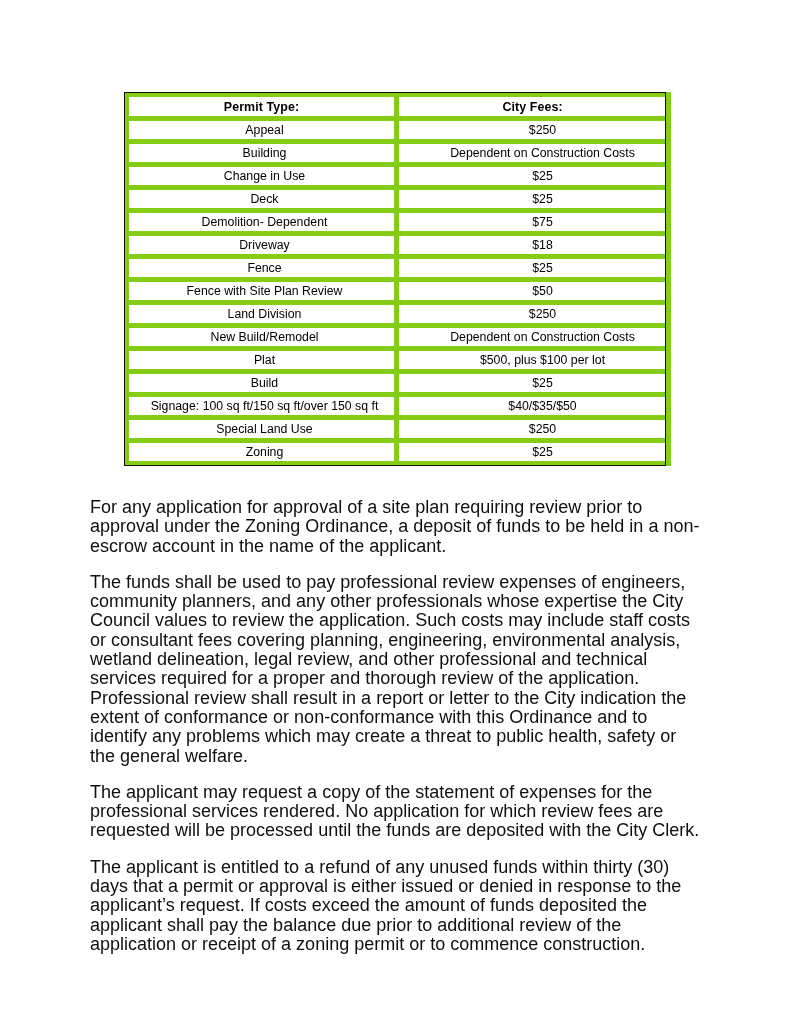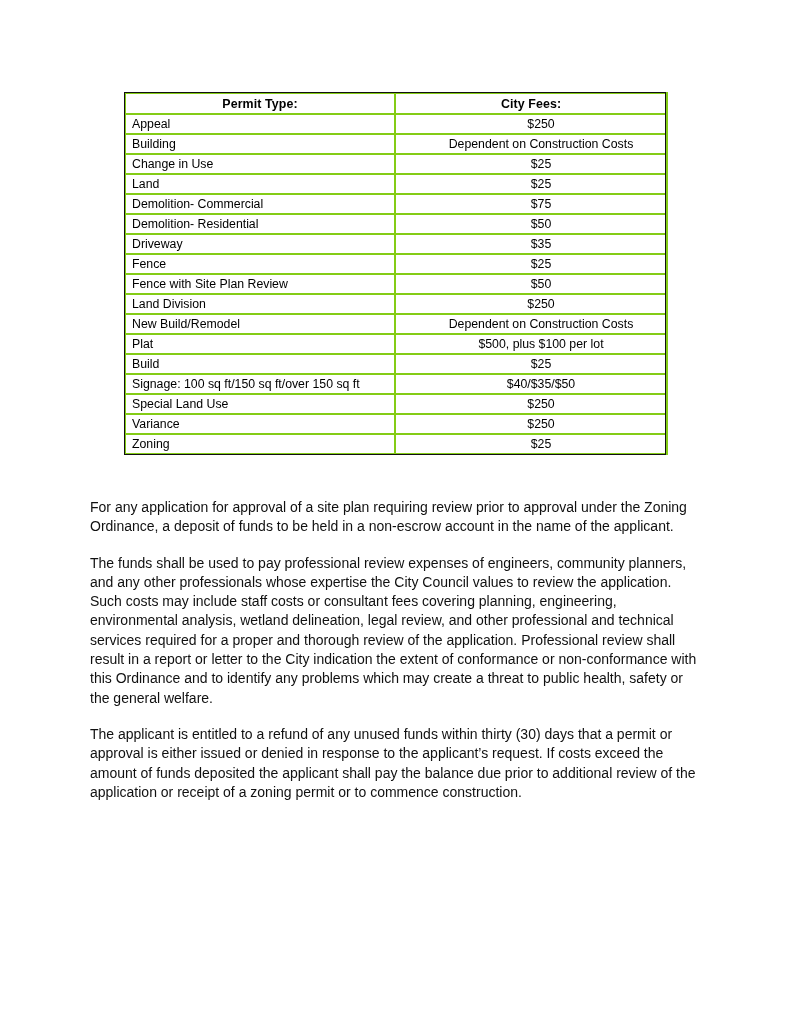--- a/index.html
+++ b/index.html
@@ -36,38 +36,38 @@
     border-collapse: collapse;
     width: 542px;
     table-layout: fixed;
     font-size: 12.3px;
   }
   table.fee-table col.c-type  { width: 270px; }
   table.fee-table col.c-fee   { width: 272px; }
 
   table.fee-table th,
   table.fee-table td {
-    border: 2px solid #84cc16;
+    border: 5px solid #84cc16;
     height: 18px;
     line-height: 17px;
     padding: 0 0 0 0;
     vertical-align: middle;
     white-space: nowrap;
     overflow: hidden;
   }
   table.fee-table thead th {
     font-weight: bold;
     text-align: center;
     height: 19px;
     line-height: 18px;
     font-size: 12.4px;
     letter-spacing: 0.1px;
   }
   table.fee-table td.type {
-    text-align: left;
+    text-align: center;
     padding-left: 6px;
   }
   table.fee-table td.fee {
     text-align: center;
     padding-left: 20px;
   }
 
   
   table.fee-table {
     outline: 0;
@@ -85,21 +85,21 @@
 
   
   #body-text {
     position: absolute;
     left: 90px;
     top: 498px;
     width: 612px;
   }
   #body-text p {
     margin: 0 0 17px 0;
-    font-size: 14px;
+    font-size: 18px;
     line-height: 19.3px;
     text-align: left;
     color: #101010;
   }
   #body-text p:last-child { margin-bottom: 12px; }
 </style>
 </head>
 <body>
 
 <div id="page">
@@ -123,34 +123,30 @@
           </tr>
           <tr>
             <td class="type">Building</td>
             <td class="fee">Dependent on Construction Costs</td>
           </tr>
           <tr>
             <td class="type">Change in Use</td>
             <td class="fee">$25</td>
           </tr>
           <tr>
-            <td class="type">Land</td>
+            <td class="type">Deck</td>
             <td class="fee">$25</td>
           </tr>
           <tr>
-            <td class="type">Demolition- Commercial</td>
+            <td class="type">Demolition- Dependent</td>
             <td class="fee">$75</td>
           </tr>
           <tr>
-            <td class="type">Demolition- Residential</td>
-            <td class="fee">$50</td>
-          </tr>
-          <tr>
             <td class="type">Driveway</td>
-            <td class="fee">$35</td>
+            <td class="fee">$18</td>
           </tr>
           <tr>
             <td class="type">Fence</td>
             <td class="fee">$25</td>
           </tr>
           <tr>
             <td class="type">Fence with Site Plan Review</td>
             <td class="fee">$50</td>
           </tr>
           <tr>
@@ -171,30 +167,27 @@
           </tr>
           <tr>
             <td class="type">Signage: 100 sq ft/150 sq ft/over 150 sq ft</td>
             <td class="fee">$40/$35/$50</td>
           </tr>
           <tr>
             <td class="type">Special Land Use</td>
             <td class="fee">$250</td>
           </tr>
           <tr>
-            <td class="type">Variance</td>
-            <td class="fee">$250</td>
-          </tr>
-          <tr>
             <td class="type">Zoning</td>
             <td class="fee">$25</td>
           </tr>
         </tbody>
     </table>
   </div>
 
   <div id="body-text">
       <p>For any application for approval of a site plan requiring review prior to approval under the Zoning Ordinance, a deposit of funds to be held in a non-escrow account in the name of the applicant.</p>
       <p>The funds shall be used to pay professional review expenses of engineers, community planners, and any other professionals whose expertise the City Council values to review the application.  Such costs may include staff costs or consultant fees covering planning, engineering, environmental analysis, wetland delineation, legal review, and other professional and technical services required for a proper and thorough review of the application. Professional review shall result in a report or letter to the City indication the extent of conformance or non-conformance with this Ordinance and to identify any problems which may create a threat to public health, safety or the general welfare.</p>
+      <p>The applicant may request a copy of the statement of expenses for the professional services rendered. No application for which review fees are requested will be processed until the funds are deposited with the City Clerk.</p>
       <p>The applicant is entitled to a refund of any unused funds within thirty (30) days that a permit or approval is either issued or denied in response to the applicant’s request. If costs exceed the amount of funds deposited the applicant shall pay the balance due prior to additional review of the application or receipt of a zoning permit or to commence construction.</p>
     </div>
 
 </div>
 
 </body></html>

